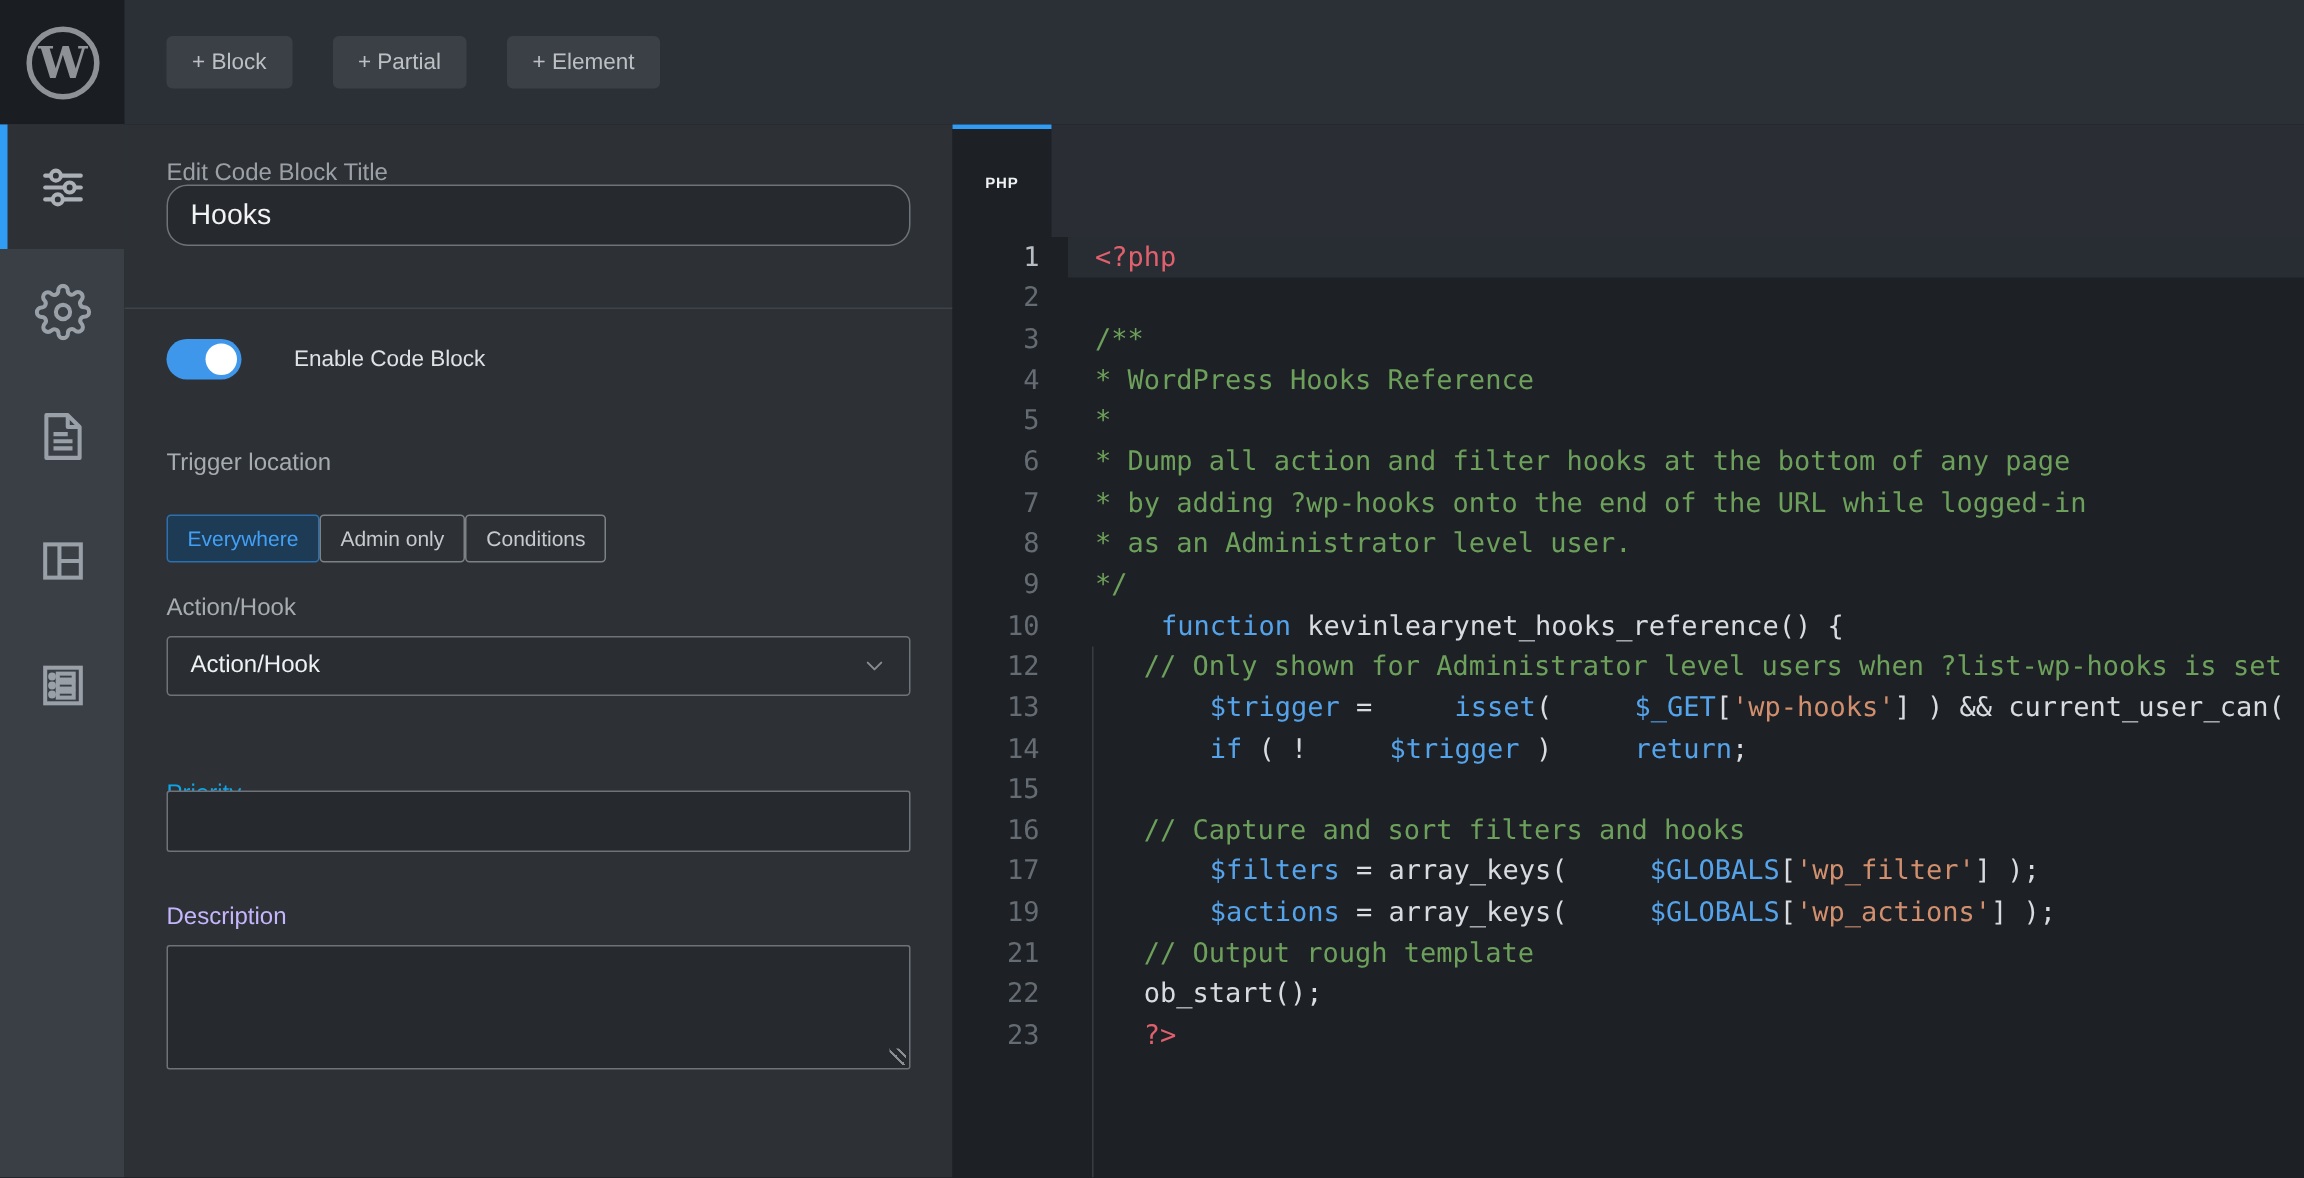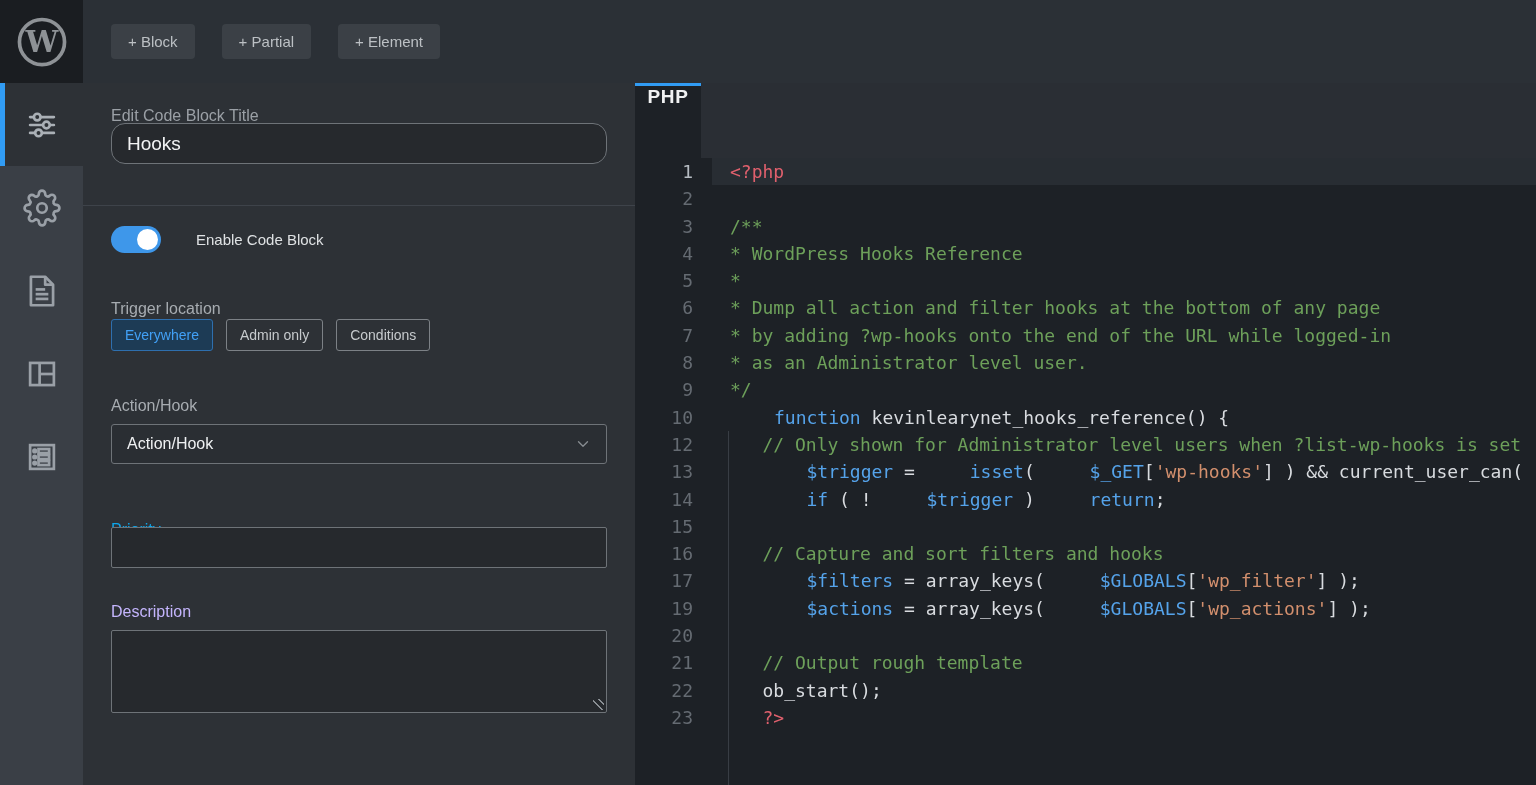--- a/index.html
+++ b/index.html
@@ -25,39 +25,39 @@
   .panel { position:absolute; left:83px; top:83px; width:552px; height:702px; background:#2d3136; }
   .f-label { position:absolute; left:28px; font-size:16px; color:#9ba0a6; }
   .text-input { position:absolute; left:28px; width:496px; height:41px; background:#26292d;
     border:1px solid #6e7378; border-radius:2px; color:#f2f3f4; font-family:inherit; padding:0 15px; }
   .title-input { font-size:19px; }
   .divider { position:absolute; left:0; top:122px; width:552px; height:1px; background:#3e434a; }
   .toggle-row { position:absolute; left:28px; top:143px; display:flex; align-items:center; gap:35px; }
   .toggle { width:50px; height:27px; border-radius:14px; background:#3e97ea; position:relative; cursor:pointer; }
   .toggle .knob { position:absolute; top:3px; left:26px; width:21px; height:21px; border-radius:50%; background:#fff; }
   .toggle-label { font-size:15px; color:#dfe2e4; }
-  .seg-row { position:absolute; left:28px; top:236px; display:flex; gap:13px; }
+  .seg-row { position:absolute; left:28px; top:260px; display:flex; }
   .seg-btn { height:32px; padding:0 13px; font-size:14px; font-family:inherit; border-radius:3px;
     background:transparent; border:1px solid #7c8186; color:#c6cacd; cursor:pointer; }
   .seg-btn.active { background:#1d3b55; border-color:#2e6fae; color:#42a0f6; }
   .select { position:absolute; left:28px; top:341px; width:496px; height:40px; background:#2a2e33;
     border:1px solid #6e7378; border-radius:3px; display:flex; align-items:center; padding:0 15px;
     color:#eff1f3; font-size:16px; cursor:pointer; }
   .select svg { position:absolute; right:14px; width:18px; height:18px; stroke:#878c91; fill:none; stroke-width:1.8; }
   .priority-input { top:444px; font-size:16px; }
   .textarea { position:absolute; left:28px; top:547px; width:496px; height:83px; background:#26292d;
     border:1px solid #6e7378; border-radius:2px; resize:none; }
   .resize-grip { position:absolute; left:510px; top:616px; width:11px; height:11px; cursor:nwse-resize;
     background:linear-gradient(45deg, transparent 40%, #8a8f94 40%, #8a8f94 50%, transparent 50%, transparent 70%, #8a8f94 70%, #8a8f94 80%, transparent 80%); }
   
   .editor { position:absolute; left:635px; top:83px; width:901px; height:702px; background:#1d2126; }
   .tabstrip { position:absolute; left:0; top:0; width:901px; height:75px; background:#2a2e34; }
   .tab { position:absolute; left:0; top:0; width:66px; height:75px; background:#1d2126;
-    border-top:3px solid var(--accent); display:flex; justify-content:center;
-    color:#f0f1f2; font-size:19px; font-weight:600; letter-spacing:.6px; cursor:pointer; }
+    border-top:3px solid var(--accent); display:flex; align-items:center; justify-content:center;
+    color:#f0f1f2; font-size:10px; font-weight:600; letter-spacing:.6px; cursor:pointer; }
   .code { position:absolute; left:0; top:75px; width:901px; height:627px;
     font-family:"DejaVu Sans Mono","Liberation Mono",monospace; font-size:18px; }
   .code-line { display:flex; height:27.3px; line-height:27.3px; }
   .code-line.active { background:linear-gradient(to right, transparent 77px, #282d33 77px); }
   .ln { width:58px; text-align:right; color:#656b72; flex:0 0 58px; user-select:none; }
   .code-line.active .ln { color:#b6bcc2; }
   .ct { margin-left:37px; white-space:pre; }
   .indent-guide { position:absolute; left:93px; top:348px; width:1px; height:354px; background:#383d44; }
   .tk-red{color:#e0606d;} .tk-green{color:#6da05a;} .tk-blue{color:#55a3ea;margin-left:44px;}
   .tk-orange{color:#d28f6d;} .tk-plain{color:#d8dbdf;}
@@ -240,24 +240,20 @@
       </div>
       <div class="code-line">
         <span class="ln">17</span>
         <span class="ct"><span class="tk-plain">   </span><span class="tk-blue">$filters</span><span class="tk-plain"> = array_keys( </span><span class="tk-blue">$GLOBALS</span><span class="tk-plain">[</span><span class="tk-orange">'wp_filter'</span><span class="tk-plain">] );</span></span>
       </div>
       <div class="code-line">
         <span class="ln">19</span>
         <span class="ct"><span class="tk-plain">   </span><span class="tk-blue">$actions</span><span class="tk-plain"> = array_keys( </span><span class="tk-blue">$GLOBALS</span><span class="tk-plain">[</span><span class="tk-orange">'wp_actions'</span><span class="tk-plain">] );</span></span>
       </div>
       <div class="code-line">
-        <span class="ln">20</span>
-        <span class="ct"></span>
-      </div>
-      <div class="code-line">
         <span class="ln">21</span>
         <span class="ct"><span class="tk-green">   // Output rough template</span></span>
       </div>
       <div class="code-line">
         <span class="ln">22</span>
         <span class="ct"><span class="tk-plain">   ob_start();</span></span>
       </div>
       <div class="code-line">
         <span class="ln">23</span>
         <span class="ct"><span class="tk-red">   ?&gt;</span></span>

